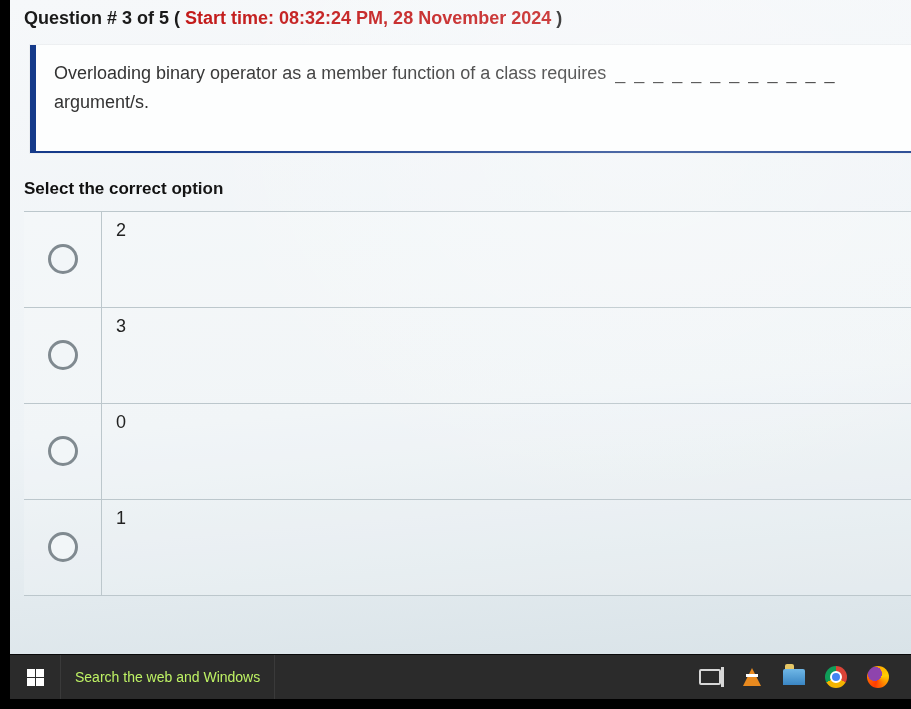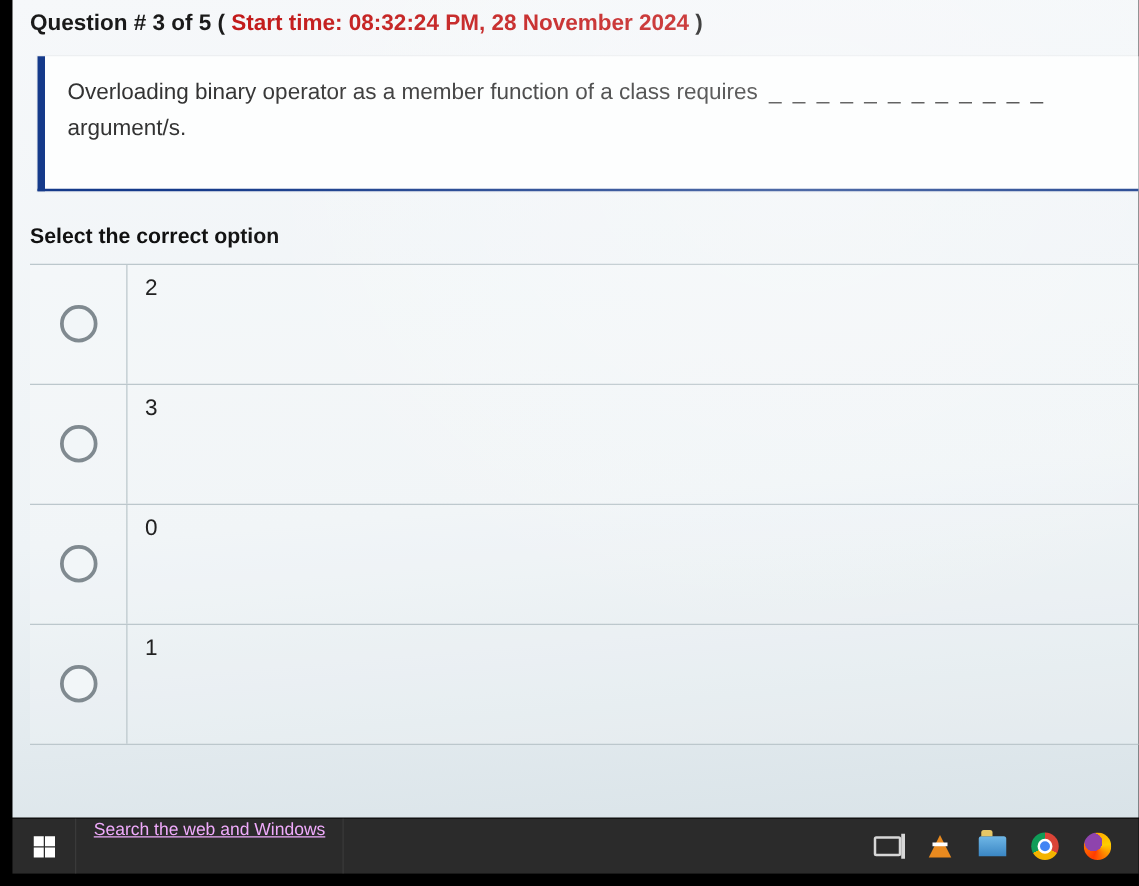--- a/index.html
+++ b/index.html
@@ -107,26 +107,26 @@
     .win-logo {
       display: grid;
       grid-template-columns: 8px 8px;
       grid-template-rows: 8px 8px;
       gap: 1px;
     }
     .win-logo span { background: #ffffff; }
     .taskbar-search {
       height: 100%;
       display: flex;
+      align-items: center;
       padding: 0 14px;
       flex: 0 0 auto;
-      color: #f0abfc;
+      color: #bef264;
       border-right: 1px solid #3a3a3a;
       border-left: 1px solid #3a3a3a;
-      text-decoration: underline;
     }
     .taskbar-spacer { flex: 1; }
     .taskbar-icons {
       display: flex;
       align-items: center;
       gap: 20px;
       padding: 0 22px;
     }
     .tb-icon {
       width: 22px;

